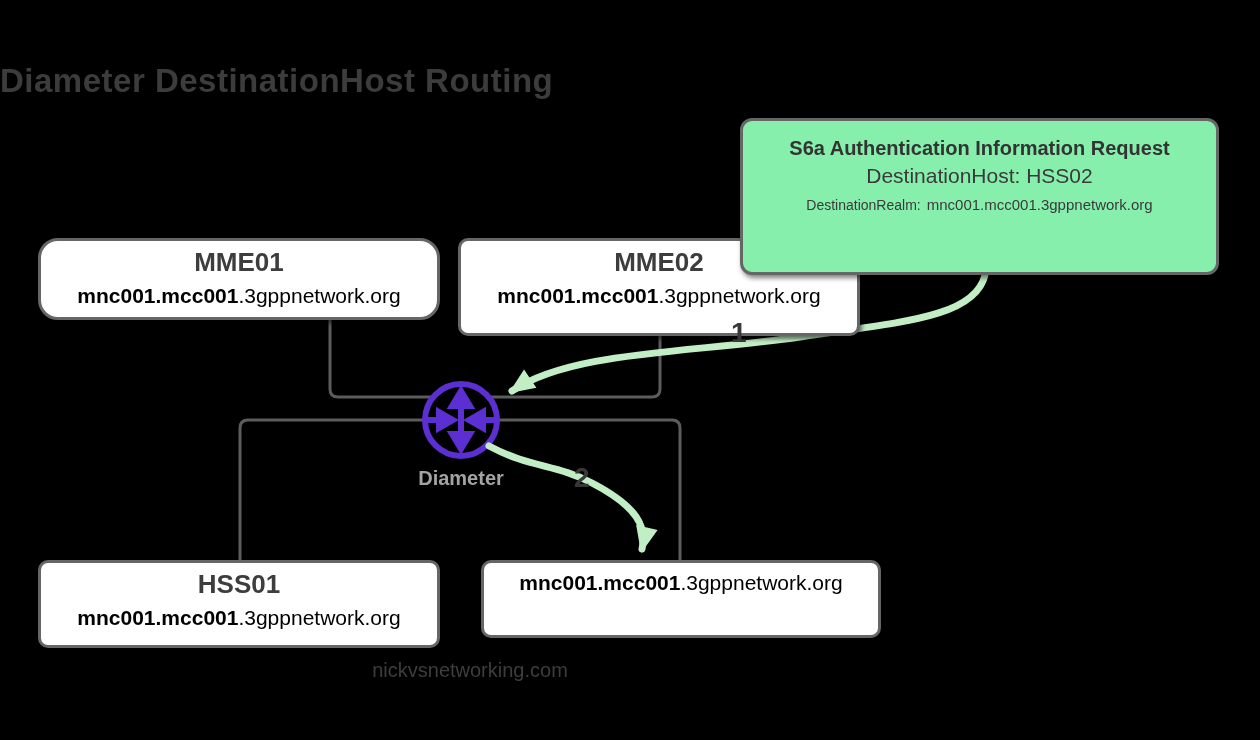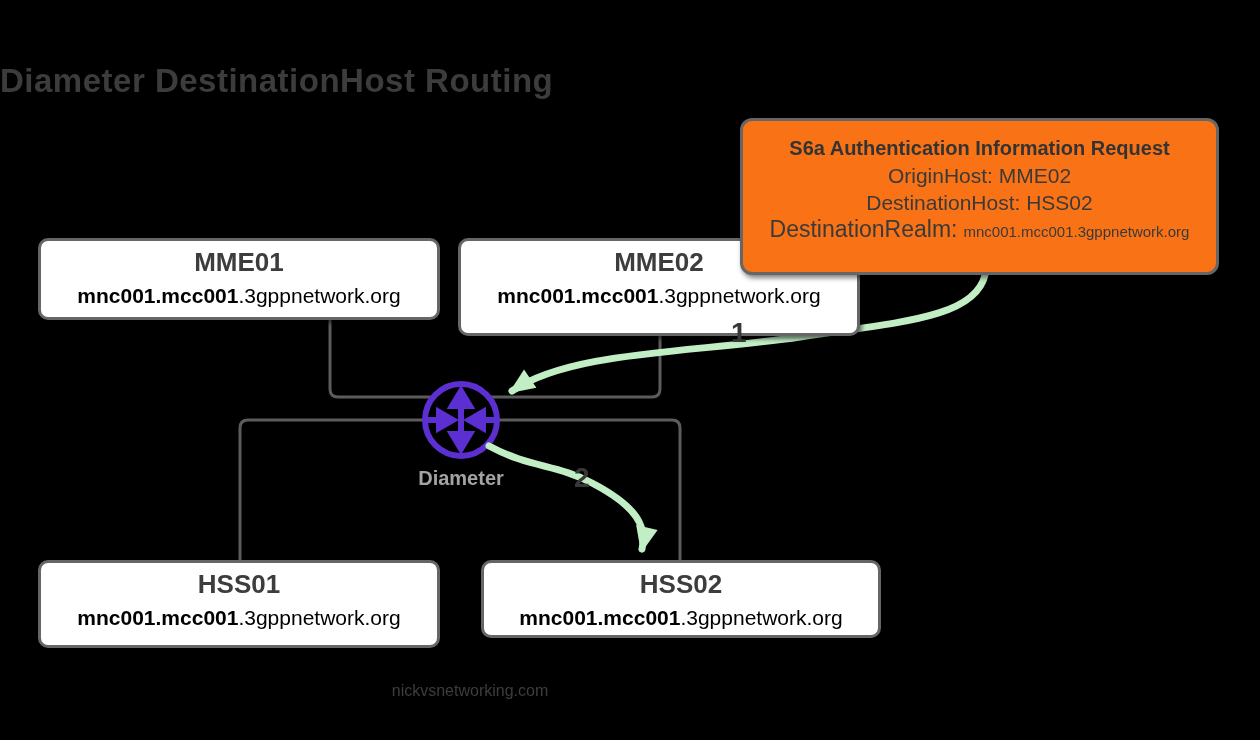--- a/index.html
+++ b/index.html
@@ -15,38 +15,38 @@
   .node{
     position:absolute;background:#ffffff;border:3px solid #666666;border-radius:10px;
     box-sizing:border-box;text-align:center;z-index:3;padding-top:4px;
     box-shadow:2px 3px 4px rgba(0,0,0,.55);
   }
   .node-name{font-size:26px;font-weight:bold;color:#3d3d3d;line-height:35px;}
   .node-realm{font-size:21px;color:#000000;line-height:31px;}
   .realm-bold{font-weight:bold;}
   .callout{
     position:absolute;left:740px;top:118px;width:479px;height:157px;
-    background:#f97316;border:3px solid #666666;border-radius:12px;box-sizing:border-box;
+    background:#86efac;border:3px solid #666666;border-radius:12px;box-sizing:border-box;
     text-align:center;color:#333333;z-index:4;padding-top:13px;
     box-shadow:2px 3px 5px rgba(0,0,0,.5);
   }
   .callout-title{font-size:20px;font-weight:bold;color:#333333;line-height:28px;}
   .callout-line{font-size:21px;color:#3a3a3a;line-height:27px;}
-  .callout-realm-label{font-size:23px;margin-right:6px;}
+  .callout-realm-label{font-size:14px;margin-right:6px;}
   .callout-realm-value{font-size:15px;}
   .dra-label{
     position:absolute;left:371px;top:465px;width:180px;text-align:center;z-index:5;
     font-size:20px;font-weight:bold;color:#a3a3a3;line-height:27px;
   }
   .step-label{position:absolute;font-size:28px;font-weight:bold;color:#383838;z-index:5;}
   .step-1{left:731px;top:317px;}
   .step-2{left:574px;top:462px;}
   .footer-watermark{
-    position:absolute;left:370px;top:682px;width:200px;text-align:center;
-    font-size:16px;color:#3d3d3d;z-index:2;
+    position:absolute;left:370px;top:659px;width:200px;text-align:center;
+    font-size:20px;color:#3d3d3d;z-index:2;
   }
 </style>
 </head>
 <body>
 
 <div class="canvas">
 
   <svg class="svg-layer" viewBox="0 0 1260 740" xmlns="http://www.w3.org/2000/svg">
     <defs>
       <marker id="ah-green" markerUnits="userSpaceOnUse" markerWidth="30" markerHeight="26" viewBox="0 0 15 13" refX="12" refY="6.5" orient="auto">
@@ -71,43 +71,41 @@
         <line x1="494" y1="420" x2="481" y2="420"></line>
         <polygon points="469,420 483,412 483,428"></polygon>
       </g>
     </g>
 
     <path d="M 489 446 C 530 468 556 464 592 483 C 638 507 647 527 642 549" fill="none" stroke="#c2eec6" stroke-width="7" stroke-linecap="round" marker-end="url(#ah-green)"></path>
   </svg>
 
   <div class="diagram-title">Diameter DestinationHost Routing</div>
 
-  <div class="node" style="left:38px;top:238px;width:402px;height:82px;">
+  <div class="node" style="left:38px;top:238px;width:402px;height:82px;border-radius:20px;">
     <div class="node-name">MME01</div>
     <div class="node-realm"><span class="realm-bold">mnc001.mcc001</span><span>.3gppnetwork.org</span></div>
   </div>
 
   <div class="node" style="left:458px;top:238px;width:402px;height:98px;">
     <div class="node-name">MME02</div>
     <div class="node-realm"><span class="realm-bold">mnc001.mcc001</span><span>.3gppnetwork.org</span></div>
   </div>
 
   <div class="node" style="left:38px;top:560px;width:402px;height:88px;">
     <div class="node-name">HSS01</div>
     <div class="node-realm"><span class="realm-bold">mnc001.mcc001</span><span>.3gppnetwork.org</span></div>
   </div>
 
   <div class="node" style="left:481px;top:560px;width:400px;height:78px;">
-    <div class="node-name">HSS02</div>
     <div class="node-realm"><span class="realm-bold">mnc001.mcc001</span><span>.3gppnetwork.org</span></div>
   </div>
 
   <div class="callout">
     <div class="callout-title">S6a Authentication Information Request</div>
-    <div class="callout-line">OriginHost: MME02</div>
     <div class="callout-line">DestinationHost: HSS02</div>
     <div class="callout-line"><span class="callout-realm-label">DestinationRealm:</span><span class="callout-realm-value">mnc001.mcc001.3gppnetwork.org</span></div>
   </div>
 
   <div class="dra-label">
     <div>Diameter</div>
   </div>
 
   <div class="step-label step-1">1</div>
   <div class="step-label step-2">2</div>

